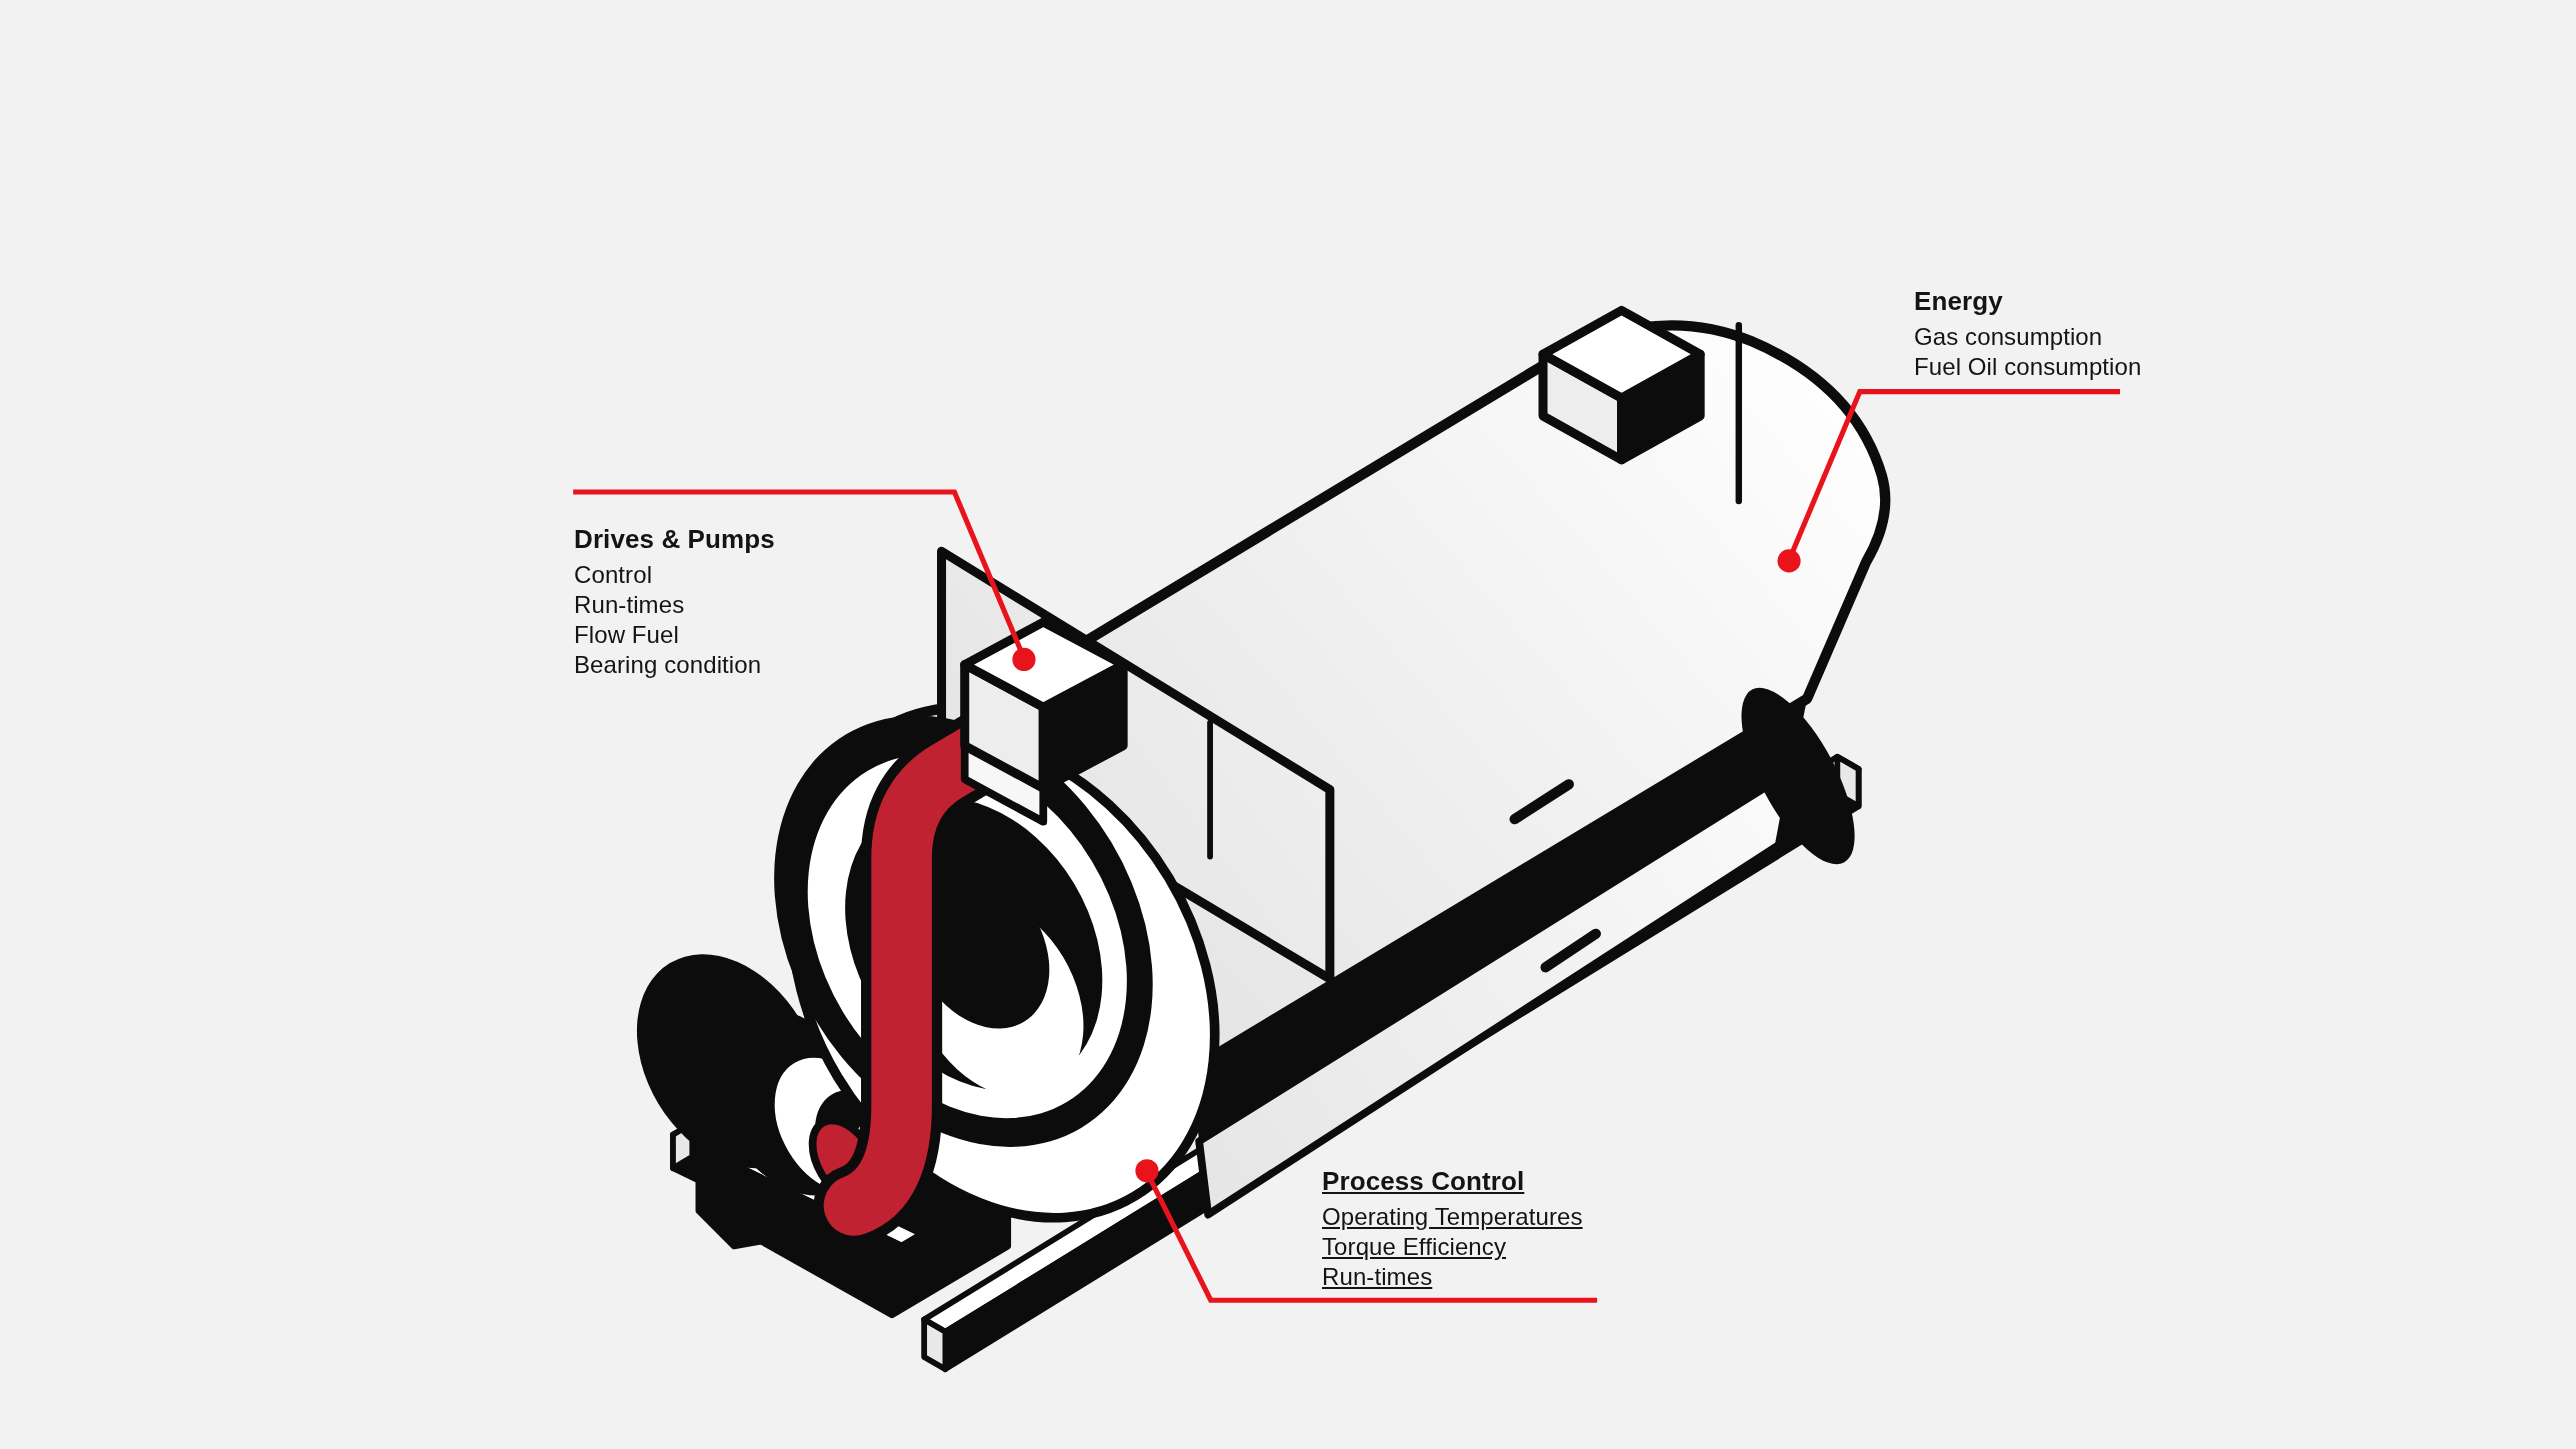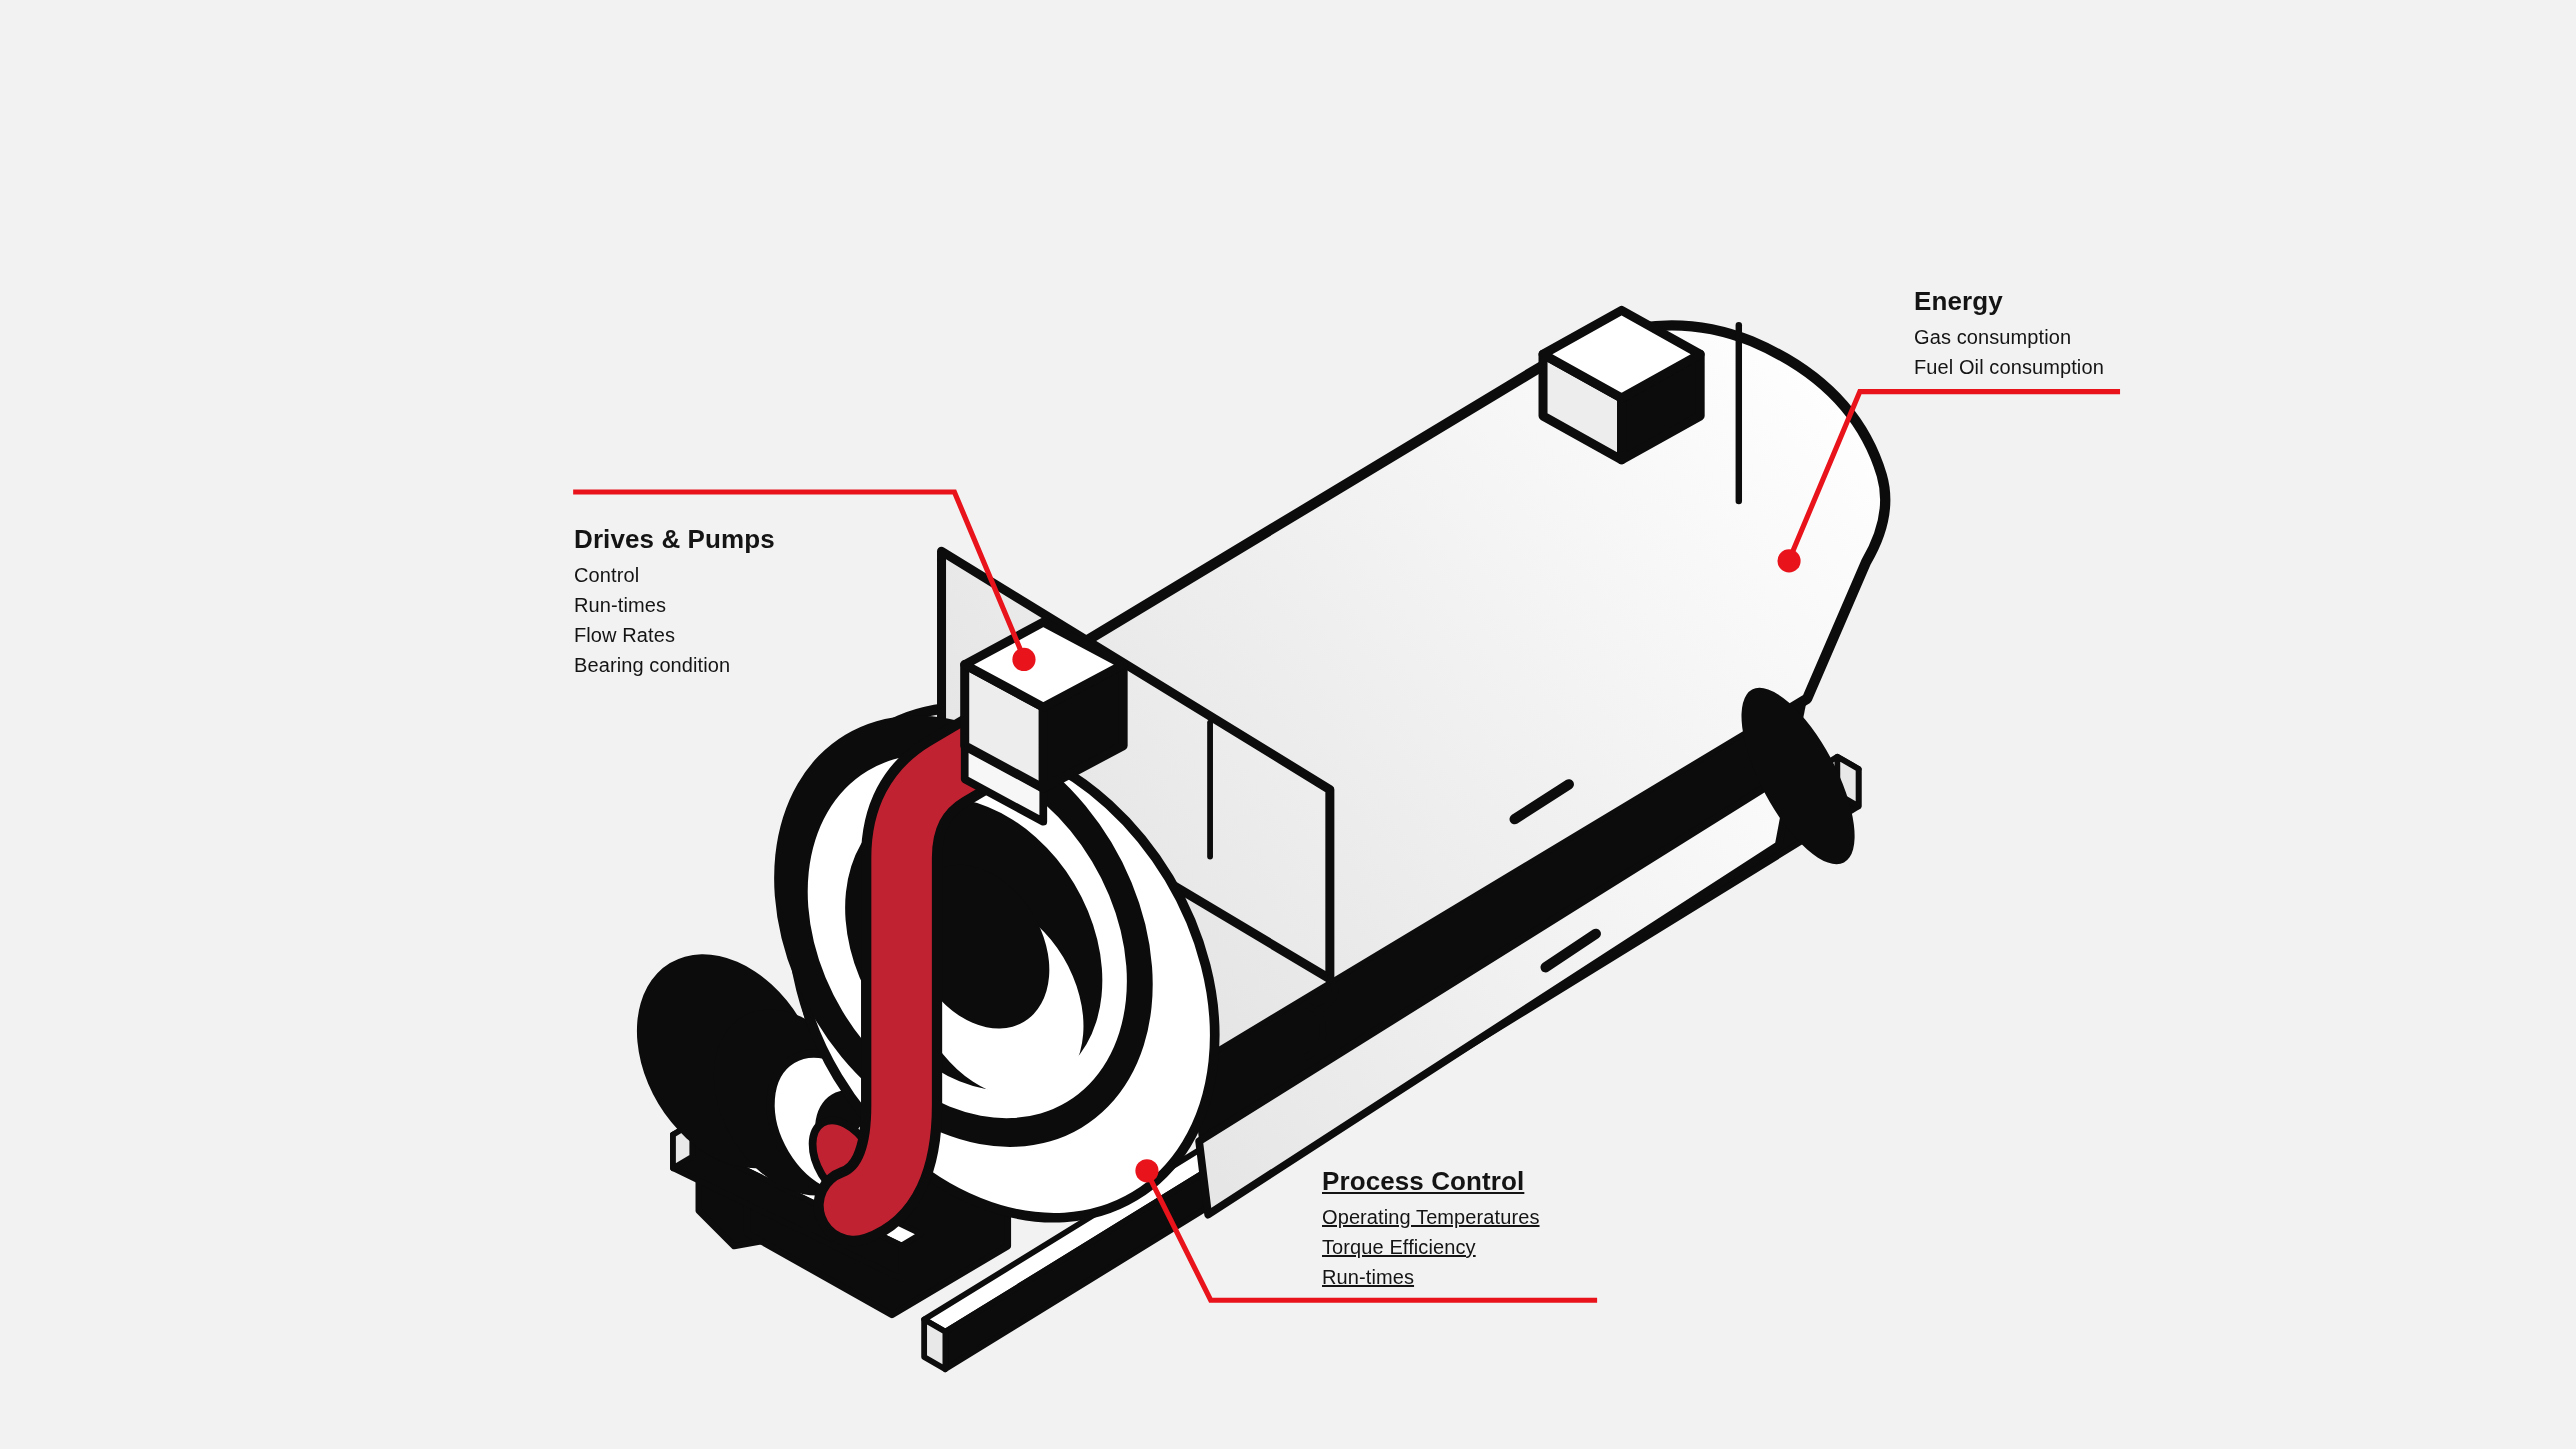--- a/index.html
+++ b/index.html
@@ -17,21 +17,21 @@
     white-space:nowrap;
   }
   .callout-title{
     font-size:26px;
     font-weight:700;
     line-height:30px;
     margin-bottom:5.8px;
     letter-spacing:0.1px;
   }
   .callout-item{
-    font-size:20px;
+    font-size:24px;
     font-weight:400;
     line-height:30px;
     letter-spacing:0.1px;
   }
   #co-drives{left:574px;top:524px;}
   #co-energy{left:1914px;top:286px;}
   #co-process{left:1322px;top:1166px;text-decoration:underline;}
 </style>
 </head>
 <body>
@@ -152,21 +152,21 @@
     <circle cx="1590" cy="1024" r="18"></circle>
     <circle cx="2778" cy="871" r="18"></circle>
     <circle cx="1781" cy="1818" r="18"></circle>
   </g>
 </svg>
 
 <div class="callout" id="co-drives">
   <div class="callout-title">Drives &amp; Pumps</div>
   <div class="callout-item">Control</div>
   <div class="callout-item">Run-times</div>
-  <div class="callout-item">Flow Rates</div>
+  <div class="callout-item">Flow Fuel</div>
   <div class="callout-item">Bearing condition</div>
 </div>
 
 <div class="callout" id="co-energy">
   <div class="callout-title">Energy</div>
   <div class="callout-item">Gas consumption</div>
   <div class="callout-item">Fuel Oil consumption</div>
 </div>
 
 <div class="callout" id="co-process">

